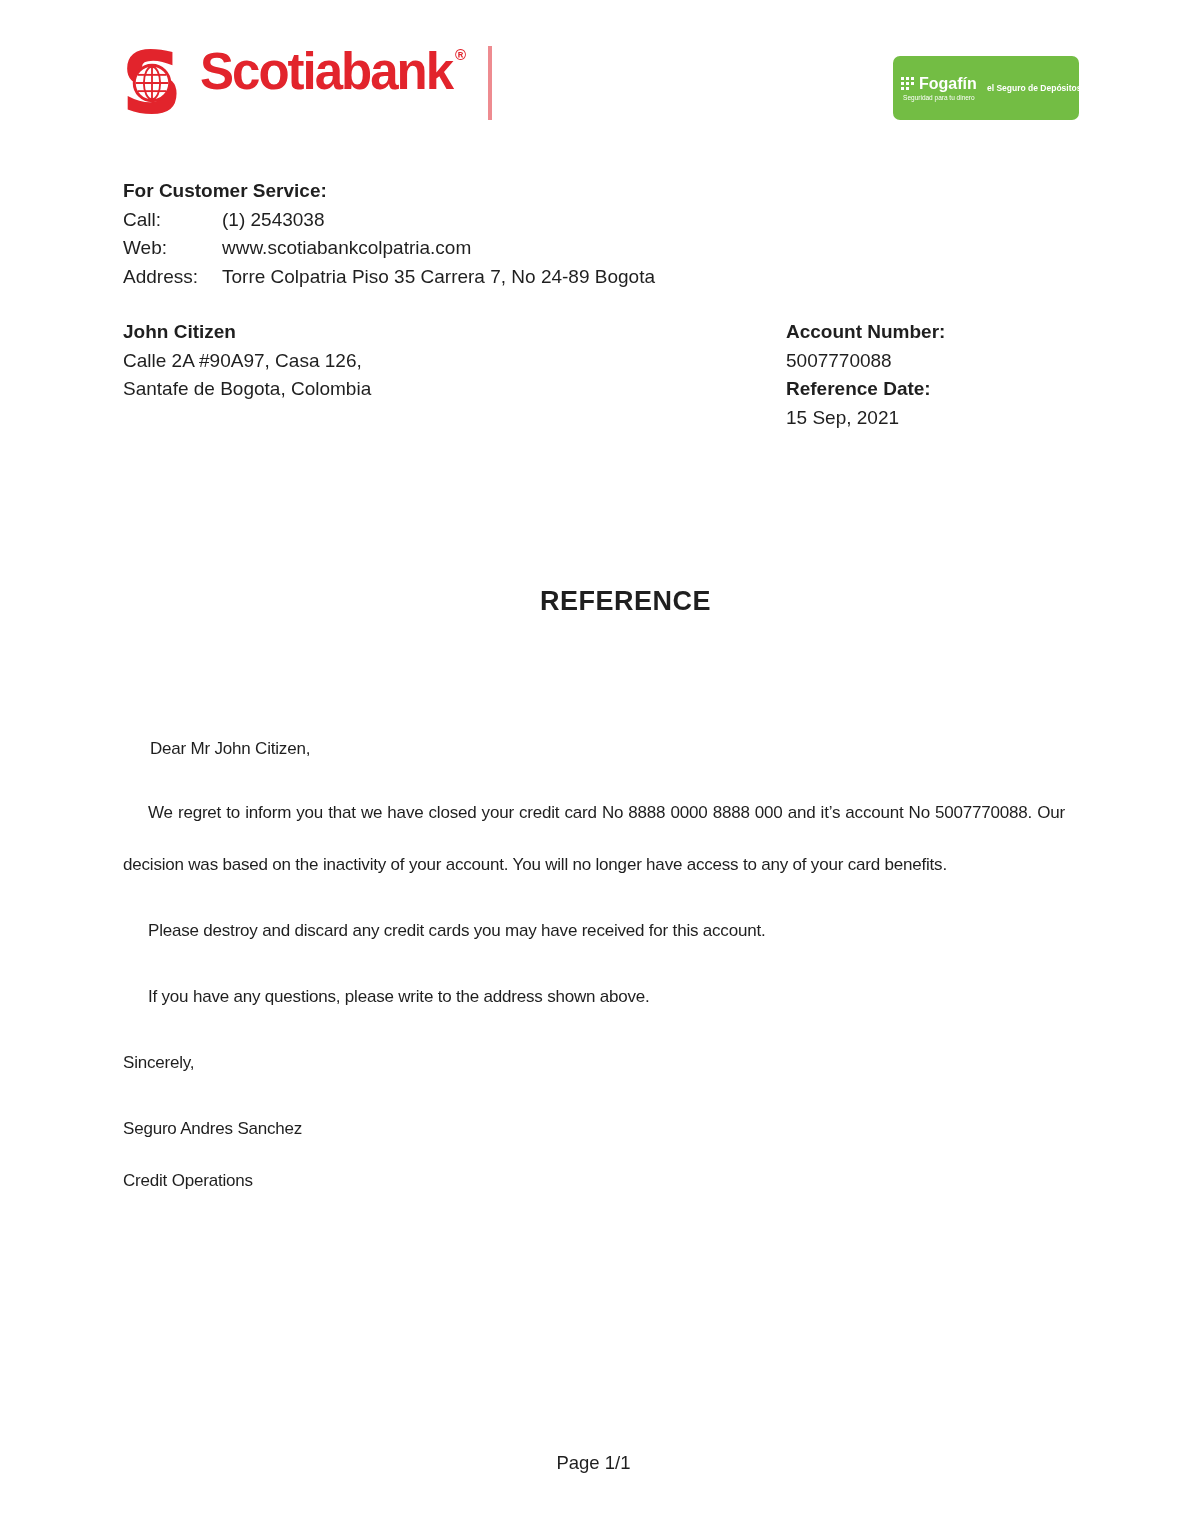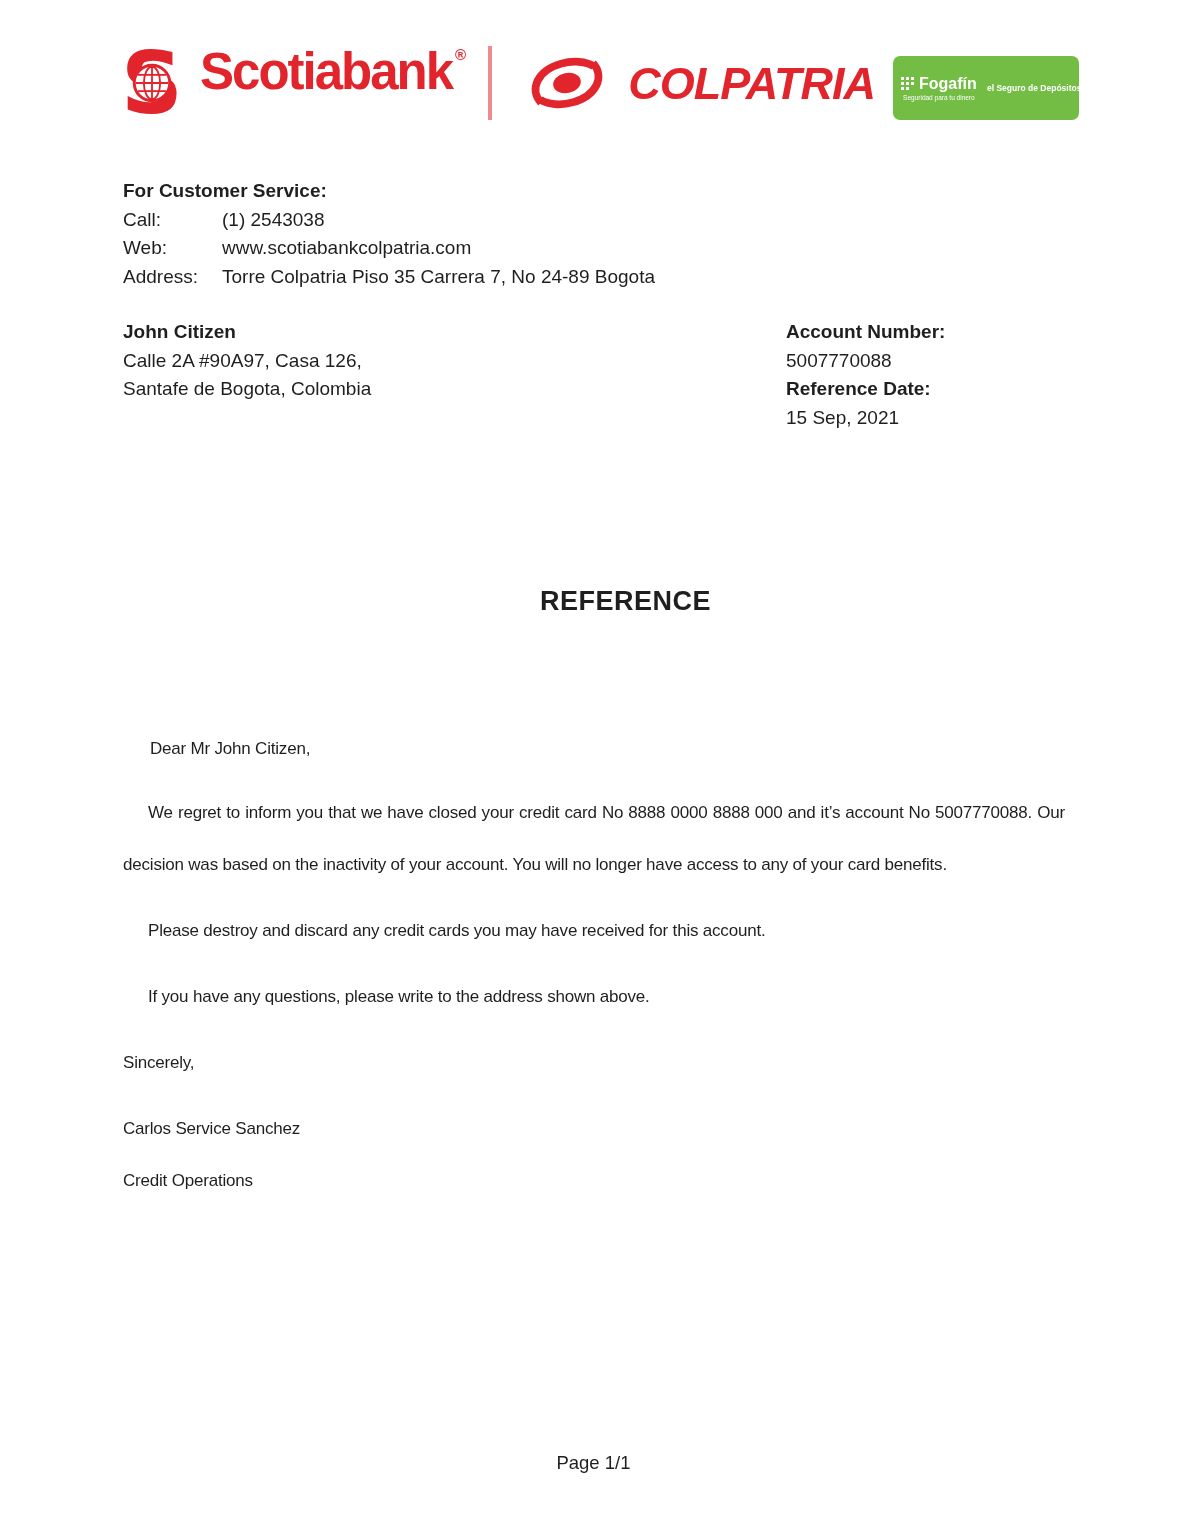--- a/index.html
+++ b/index.html
@@ -158,30 +158,20 @@
         <line x1="28" y1="50" x2="72" y2="50" stroke="#e2242c" stroke-width="2.5"></line>
         <line x1="31" y1="39" x2="69" y2="39" stroke="#e2242c" stroke-width="2.5"></line>
         <line x1="31" y1="61" x2="69" y2="61" stroke="#e2242c" stroke-width="2.5"></line>
       </svg>
       <span class="sb-text">Scotiabank</span>
       <span class="sb-reg">®</span>
     </div>
 
     <div class="logo-divider"></div>
 
-    <div class="colpatria-logo">
-      <svg width="94" height="62" viewBox="0 0 120 80">
-        <g transform="rotate(-12 60 40)" fill="none" stroke="#e2242c" stroke-width="10">
-          <path d="M 22,58 C 10,38 26,16 58,14 C 74,13 90,18 98,26"></path>
-          <path d="M 98,22 C 110,42 94,64 62,66 C 46,67 30,62 22,54"></path>
-        </g>
-        <ellipse cx="60" cy="40" rx="18" ry="13" fill="#e2242c" transform="rotate(-12 60 40)"></ellipse>
-      </svg>
-      <span class="colpatria-text">COLPATRIA</span>
-    </div>
   </div>
 
   <div class="fogafin">
     <div class="fg-left">
       <div class="fg-name-row">
         <svg width="15" height="13" viewBox="0 0 15 13">
           <g fill="#ffffff">
             <rect x="0" y="0" width="3" height="3"></rect>
               <rect x="5" y="0" width="3" height="3"></rect>
               <rect x="10" y="0" width="3" height="3"></rect>
@@ -231,19 +221,19 @@
   </div>
 
   <div class="ref-title">REFERENCE</div>
 
   <div class="letter-body">
     <p class="salutation">Dear Mr John Citizen,</p>
     <p class="para">We regret to inform you that we have closed your credit card No 8888 0000 8888 000 and it’s account No 5007770088. Our decision was based on the inactivity of your account. You will no longer have access to any of your card benefits.</p>
     <p class="para">Please destroy and discard any credit cards you may have received for this account.</p>
     <p class="para">If you have any questions, please write to the address shown above.</p>
     <p class="closing">Sincerely,</p>
-    <p class="signature">Carlos Service Sanchez</p>
+    <p class="signature">Seguro Andres Sanchez</p>
     <p class="signature">Credit Operations</p>
   </div>
 
   <div class="footer">Page 1/1</div>
 
 </div>
 
 </body></html>

